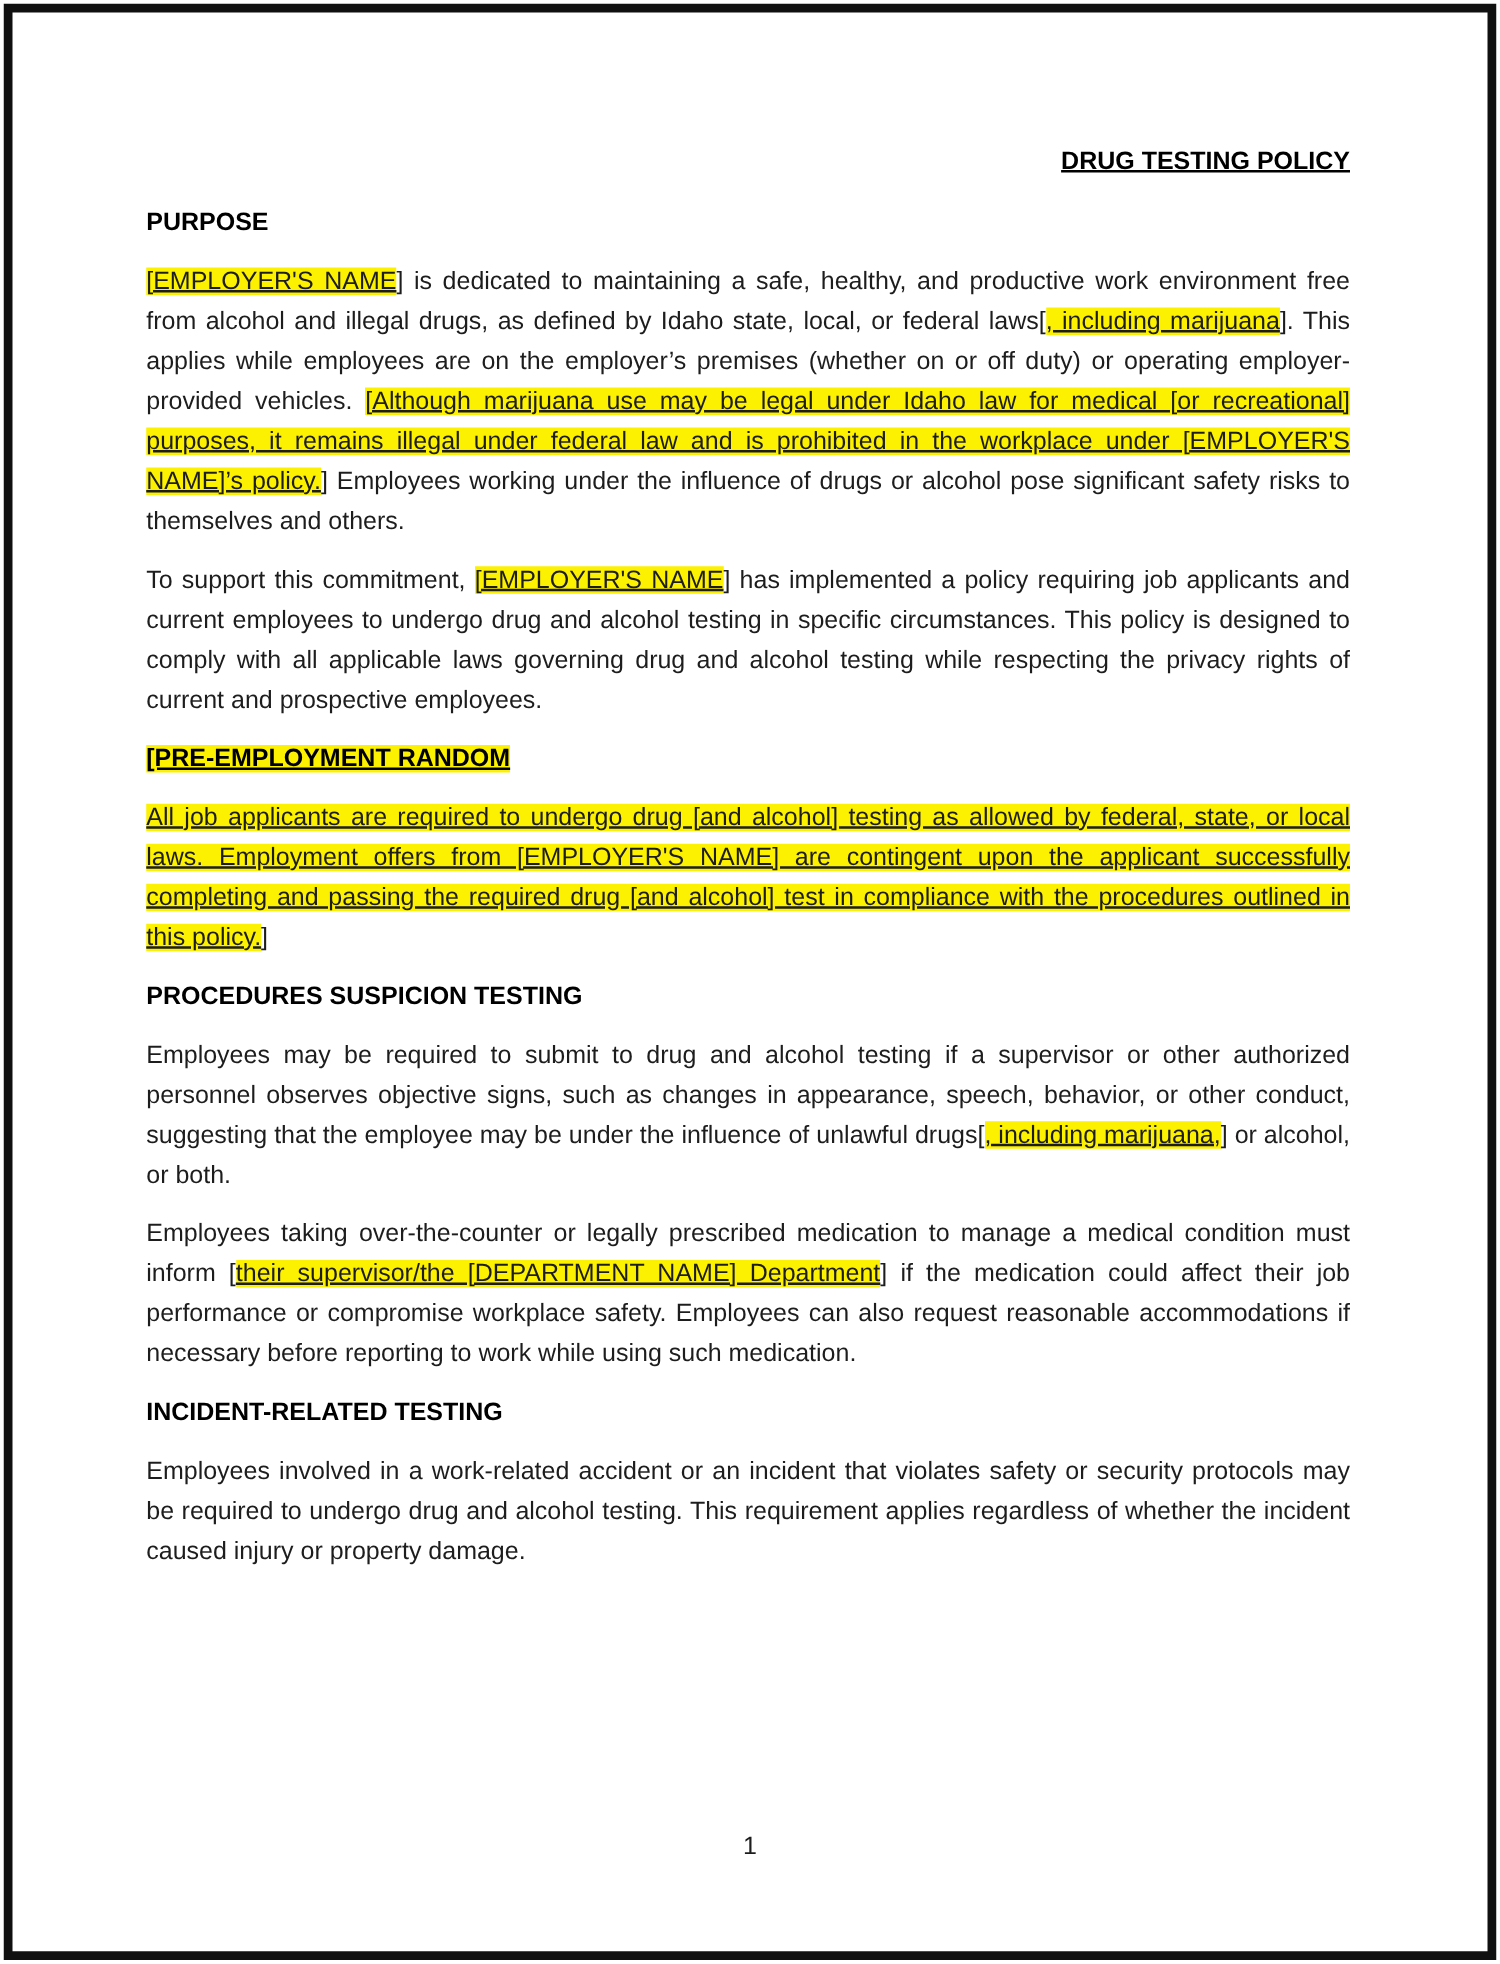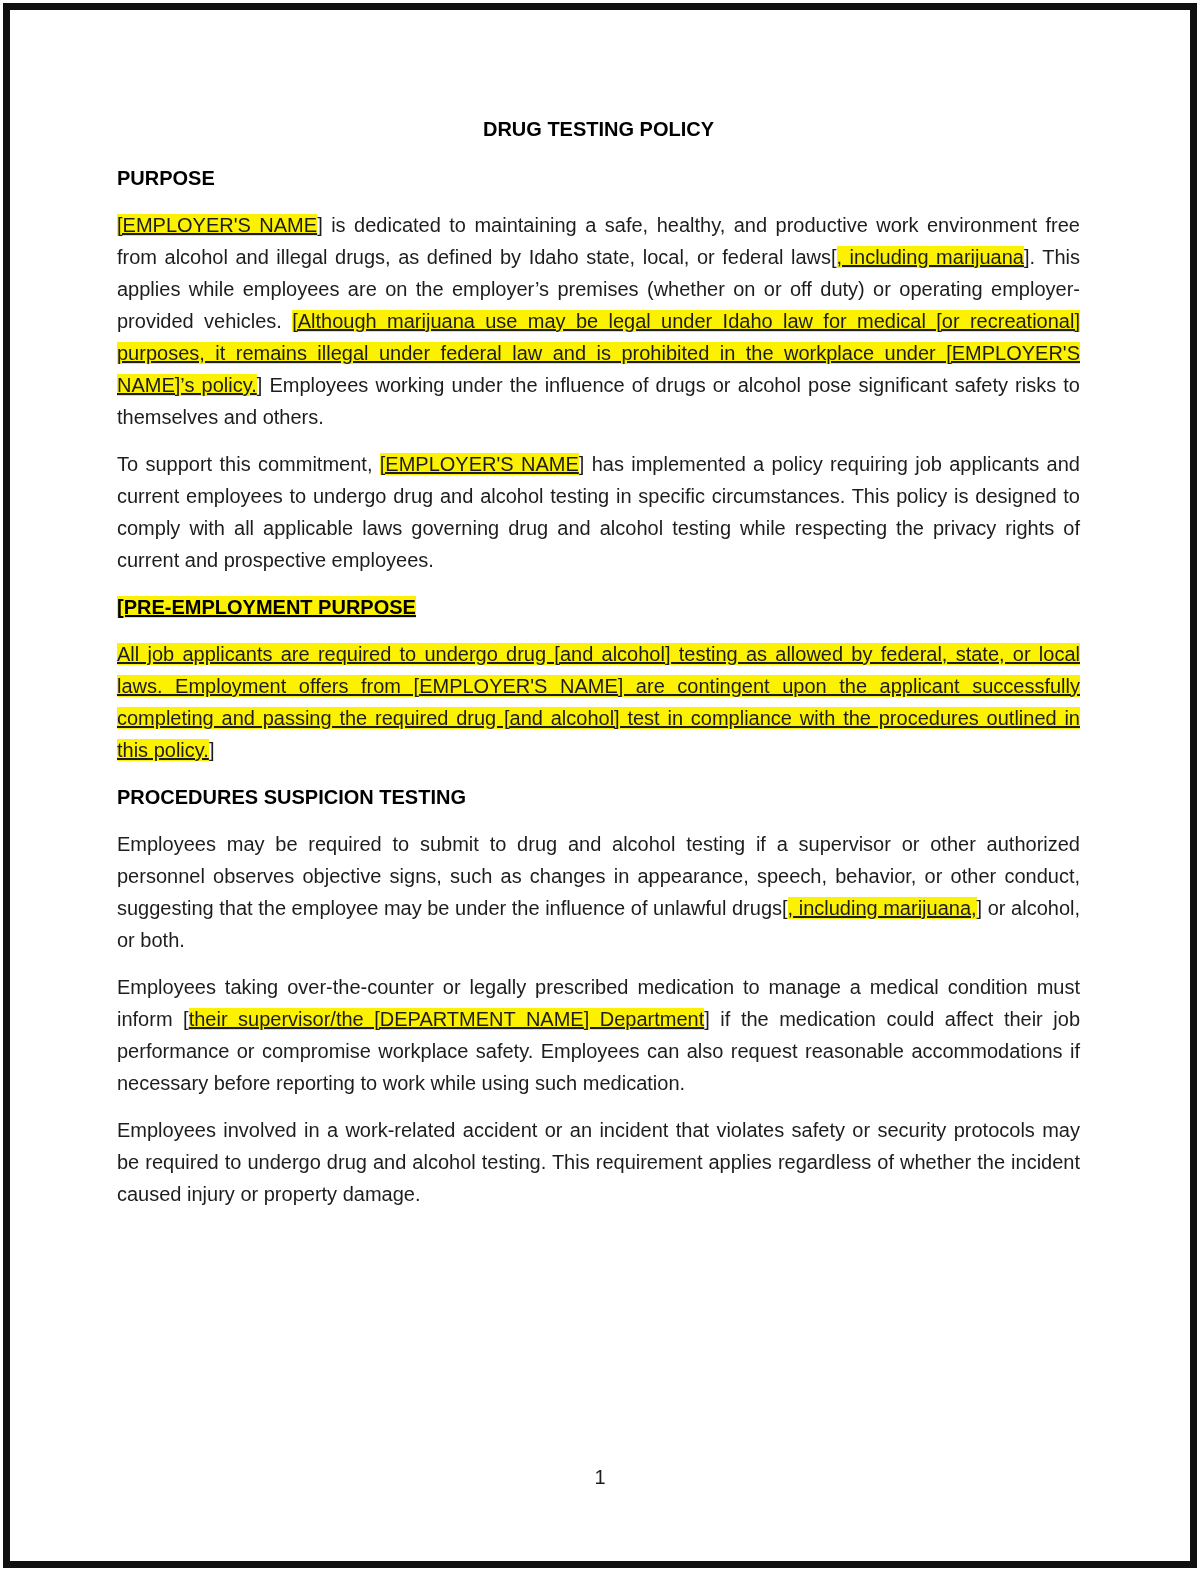--- a/index.html
+++ b/index.html
@@ -23,24 +23,25 @@
   .doc {
     position: absolute;
     left: 117px;
     top: 113px;
     width: 963px;
     font-size: 20px;
     line-height: 32px;
     color: #1d1d1d;
   }
   .doc .title {
-    text-align: center;
+    text-align: right;
     font-weight: bold;
     color: #000000;
     margin: 0 0 17px 0;
+    text-decoration: underline;
   }
   .doc .heading {
     font-weight: bold;
     color: #000000;
     margin: 12px 0 15px 0;
     text-align: left;
   }
   .doc .paragraph {
     text-align: justify;
     margin: 0 0 15px 0;
@@ -63,21 +64,22 @@
 </head>
 <body>
 
 <div class="page-frame"></div>
 
 <div class="doc">
     <div class="title"><span>DRUG TESTING POLICY</span></div>
     <div class="heading"><span>PURPOSE</span></div>
     <div class="paragraph"><span class="hl">[EMPLOYER'S NAME</span><span>] is dedicated to maintaining a safe, healthy, and productive work environment free from alcohol and illegal drugs, as defined by Idaho state, local, or federal laws[</span><span class="hl">, including marijuana</span><span>]. This applies while employees are on the employer’s premises (whether on or off duty) or operating employer-provided vehicles. </span><span class="hl">[Although marijuana use may be legal under Idaho law for medical [or recreational] purposes, it remains illegal under federal law and is prohibited in the workplace under [EMPLOYER'S NAME]’s policy.</span><span>] Employees working under the influence of drugs or alcohol pose significant safety risks to themselves and others.</span></div>
     <div class="paragraph"><span>To support this commitment, </span><span class="hl">[EMPLOYER'S NAME</span><span>] has implemented a policy requiring job applicants and current employees to undergo drug and alcohol testing in specific circumstances. This policy is designed to comply with all applicable laws governing drug and alcohol testing while respecting the privacy rights of current and prospective employees.</span></div>
-    <div class="heading"><span class="hl">[PRE-EMPLOYMENT PURPOSE</span></div>
+    <div class="heading"><span class="hl">[PRE-EMPLOYMENT RANDOM</span></div>
     <div class="paragraph"><span class="hl">All job applicants are required to undergo drug [and alcohol] testing as allowed by federal, state, or local laws. Employment offers from [EMPLOYER'S NAME] are contingent upon the applicant successfully completing and passing the required drug [and alcohol] test in compliance with the procedures outlined in this policy.</span><span>]</span></div>
     <div class="heading"><span>PROCEDURES SUSPICION TESTING</span></div>
     <div class="paragraph"><span>Employees may be required to submit to drug and alcohol testing if a supervisor or other authorized personnel observes objective signs, such as changes in appearance, speech, behavior, or other conduct, suggesting that the employee may be under the influence of unlawful drugs[</span><span class="hl">, including marijuana,</span><span>] or alcohol, or both.</span></div>
     <div class="paragraph"><span>Employees taking over-the-counter or legally prescribed medication to manage a medical condition must inform [</span><span class="hl">their supervisor/the [DEPARTMENT NAME] Department</span><span>] if the medication could affect their job performance or compromise workplace safety. Employees can also request reasonable accommodations if necessary before reporting to work while using such medication.</span></div>
+    <div class="heading"><span>INCIDENT-RELATED TESTING</span></div>
     <div class="paragraph"><span>Employees involved in a work-related accident or an incident that violates safety or security protocols may be required to undergo drug and alcohol testing. This requirement applies regardless of whether the incident caused injury or property damage.</span></div>
   </div>
 
 <div class="footer">1</div>
 
 </body></html>

